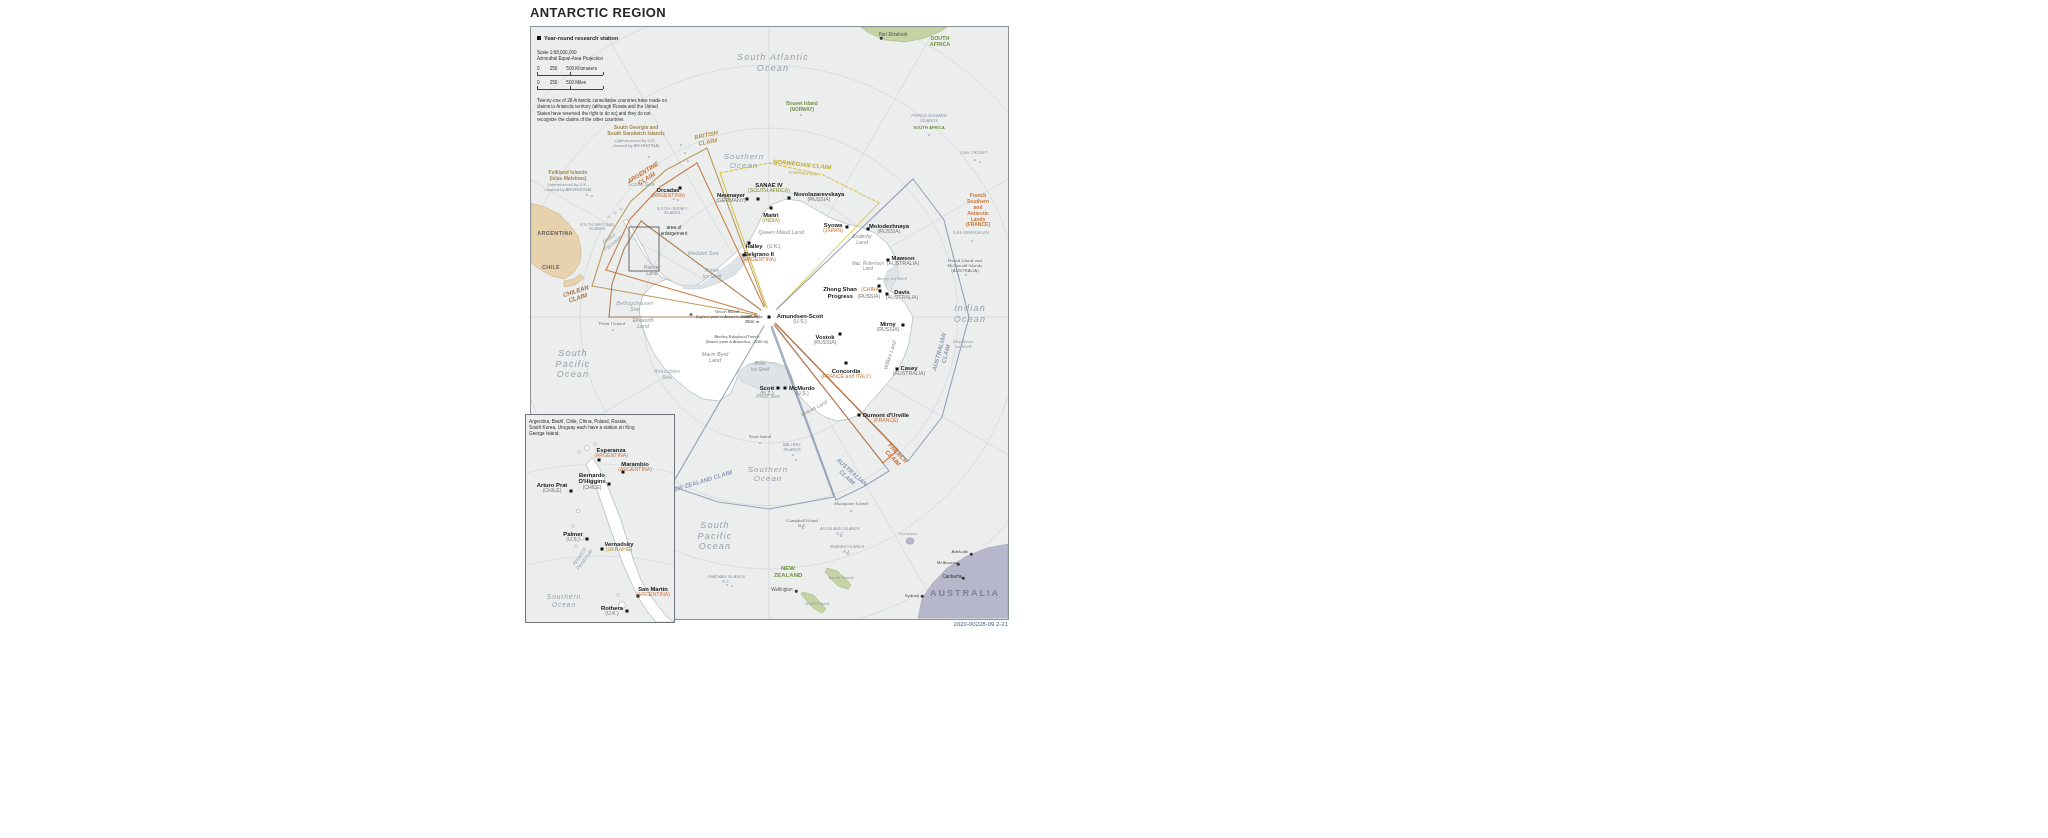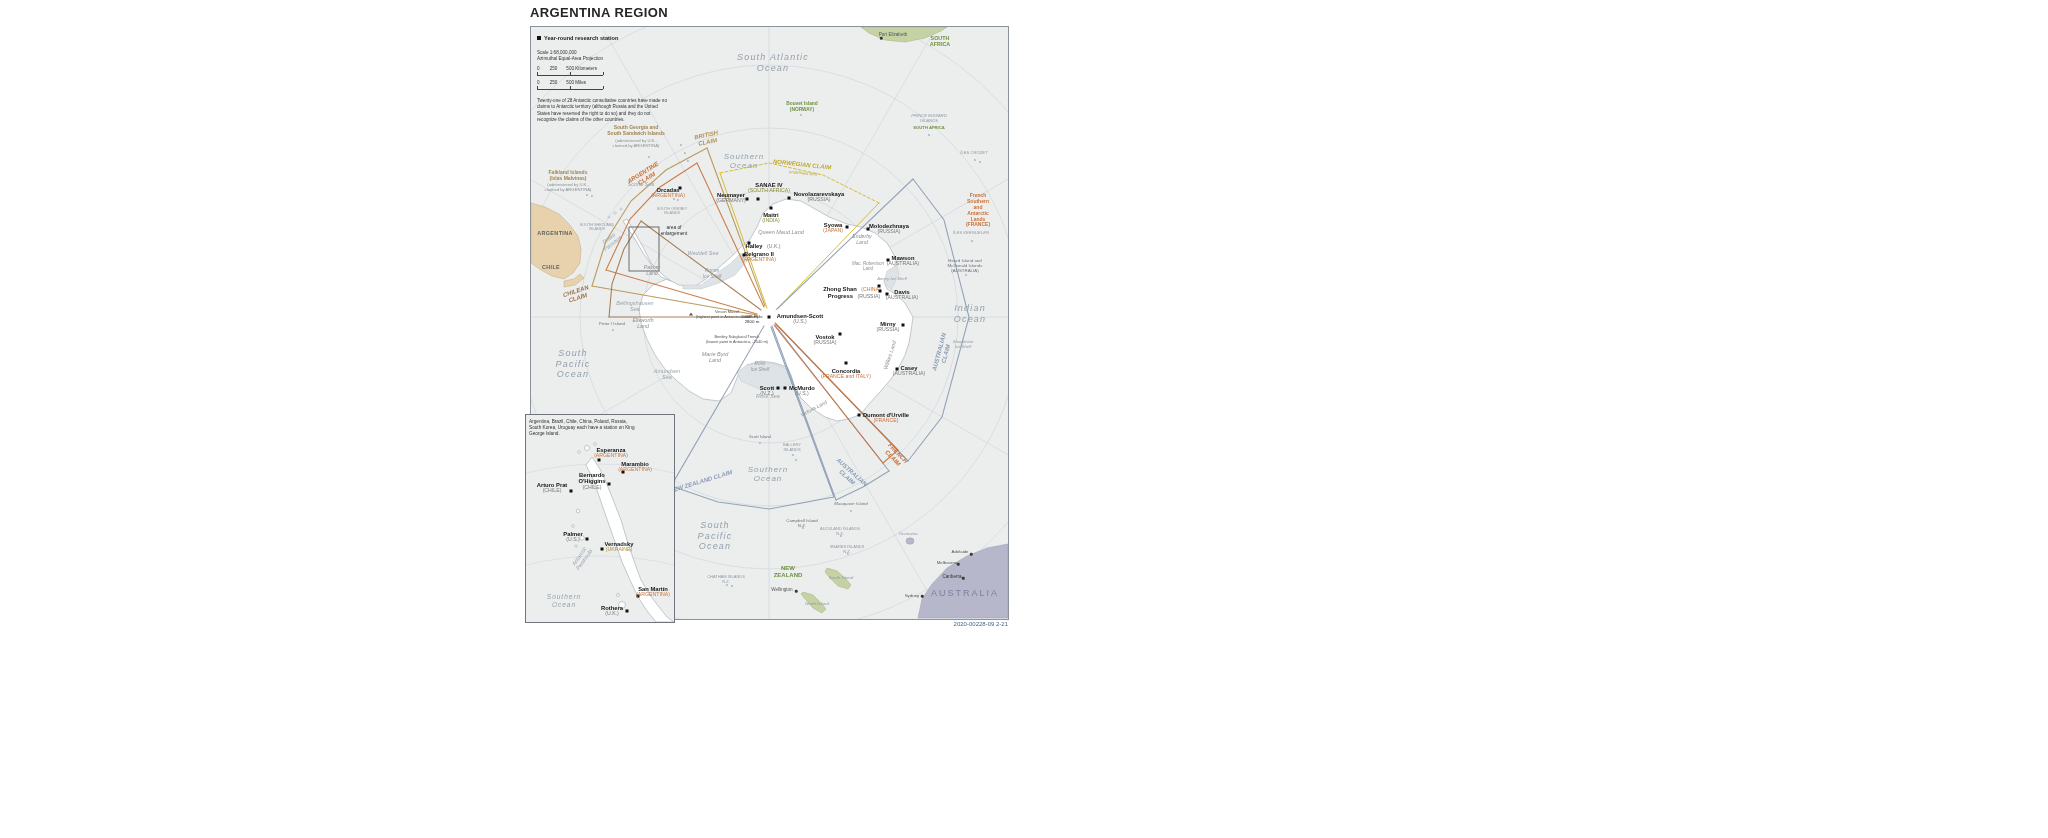--- a/index.html
+++ b/index.html
@@ -30,21 +30,21 @@
   .inset{position:absolute;left:525px;top:414px;width:148px;height:207px;border:1px solid #6f757b;background:#eceeee;overflow:hidden;z-index:5}
   .inset svg{position:absolute;left:0;top:0}
   .inset-note{position:absolute;left:3px;top:4px;width:110px;font-size:4.7px;line-height:1.28;color:#2f2f2f;text-align:left}
   .map-id{position:absolute;left:530px;top:621px;width:478px;text-align:right;font-size:6px;color:#44658a}
 </style>
 </head>
 <body>
 
 <div class="page">
 
-  <div class="page-title">ARGENTINA REGION</div>
+  <div class="page-title">ANTARCTIC REGION</div>
 
   <div class="map-panel">
     <svg width="477" height="592" viewBox="0 0 477 592">
       <rect x="0" y="0" width="477" height="592" fill="#eceeee"></rect>
 
       <g fill="none" stroke-width="0.6" stroke="#ccd2d6">
         <circle cx="238" cy="290" r="63"></circle>
         <circle cx="238" cy="290" r="126"></circle>
         <circle cx="238" cy="290" r="189"></circle>
         <circle cx="238" cy="290" r="252"></circle>
@@ -246,21 +246,21 @@
         <div class="lbl" style="left: 316px; top: 523px; font-size: 4px; color: rgb(143, 153, 163); font-weight: normal; transform: translate(-50%, -50%) rotate(0deg);">SNARES ISLANDS
 N.Z.</div>
         <div class="lbl" style="left: 195px; top: 553px; font-size: 4px; color: rgb(143, 153, 163); font-weight: normal; transform: translate(-50%, -50%) rotate(0deg);">CHATHAM ISLANDS
 N.Z.</div>
         <div class="lbl" style="left: 257px; top: 545px; font-size: 6px; color: rgb(111, 143, 63); font-weight: bold; transform: translate(-50%, -50%) rotate(0deg);">NEW
 ZEALAND</div>
         <div class="lbl" style="left: 251px; top: 563px; font-size: 4.6px; color: rgb(85, 85, 85); font-weight: normal; transform: translate(-50%, -50%) rotate(0deg);">Wellington</div>
         <div class="lbl" style="left: 310px; top: 551px; font-size: 4.4px; color: rgb(143, 153, 163); font-weight: normal; font-style: italic; transform: translate(-50%, -50%) rotate(0deg);">South Island</div>
         <div class="lbl" style="left: 286px; top: 577px; font-size: 4.4px; color: rgb(143, 153, 163); font-weight: normal; font-style: italic; transform: translate(-50%, -50%) rotate(0deg);">North Island</div>
         <div class="lbl" style="left: 377px; top: 507px; font-size: 4.4px; color: rgb(143, 153, 163); font-weight: normal; font-style: italic; transform: translate(-50%, -50%) rotate(0deg);">Tasmania</div>
-        <div class="lbl" style="left: 434px; top: 566px; font-size: 9px; color: rgb(124, 127, 157); font-weight: normal; letter-spacing: 2px; transform: translate(-50%, -50%) rotate(0deg);">AUSTRALIA</div>
+        <div class="lbl" style="left: 434px; top: 566px; font-size: 9px; color: rgb(124, 127, 157); font-weight: bold; letter-spacing: 2px; transform: translate(-50%, -50%) rotate(0deg);">AUSTRALIA</div>
         <div class="lbl" style="left: 429px; top: 525px; font-size: 4.4px; color: rgb(85, 85, 85); font-weight: normal; transform: translate(-50%, -50%) rotate(0deg);">Adelaide</div>
         <div class="lbl" style="left: 416px; top: 536px; font-size: 4.4px; color: rgb(85, 85, 85); font-weight: normal; transform: translate(-50%, -50%) rotate(0deg);">Melbourne</div>
         <div class="lbl" style="left: 421px; top: 550px; font-size: 4.6px; color: rgb(51, 51, 51); font-weight: normal; transform: translate(-50%, -50%) rotate(0deg);">Canberra</div>
         <div class="lbl" style="left: 381px; top: 569px; font-size: 4.4px; color: rgb(85, 85, 85); font-weight: normal; transform: translate(-50%, -50%) rotate(0deg);">Sydney</div>
         <div class="lbl" style="left: 143px; top: 204px; font-size: 4.8px; color: rgb(47, 47, 47); font-weight: normal; transform: translate(-50%, -50%) rotate(0deg);">area of
 enlargement</div>
         <span class="mk dot" style="left: 350px; top: 11px;"></span>
         <span class="mk dot" style="left: 265px; top: 564px;"></span>
         <span class="mk dot" style="left: 432px; top: 551px;"></span>
         <span class="mk dot" style="left: 391px; top: 569px;"></span>

